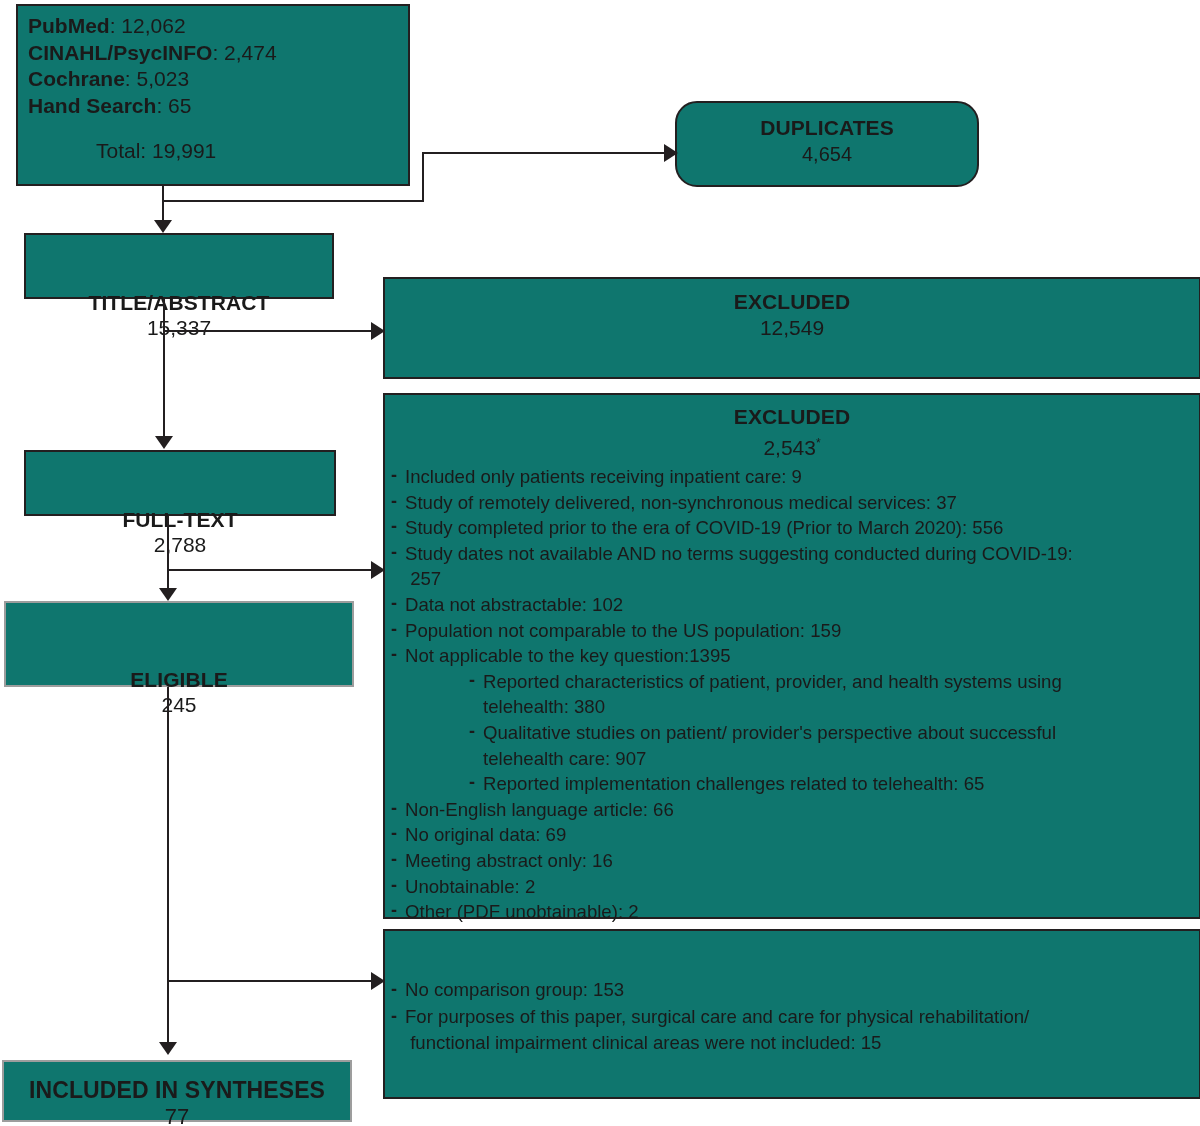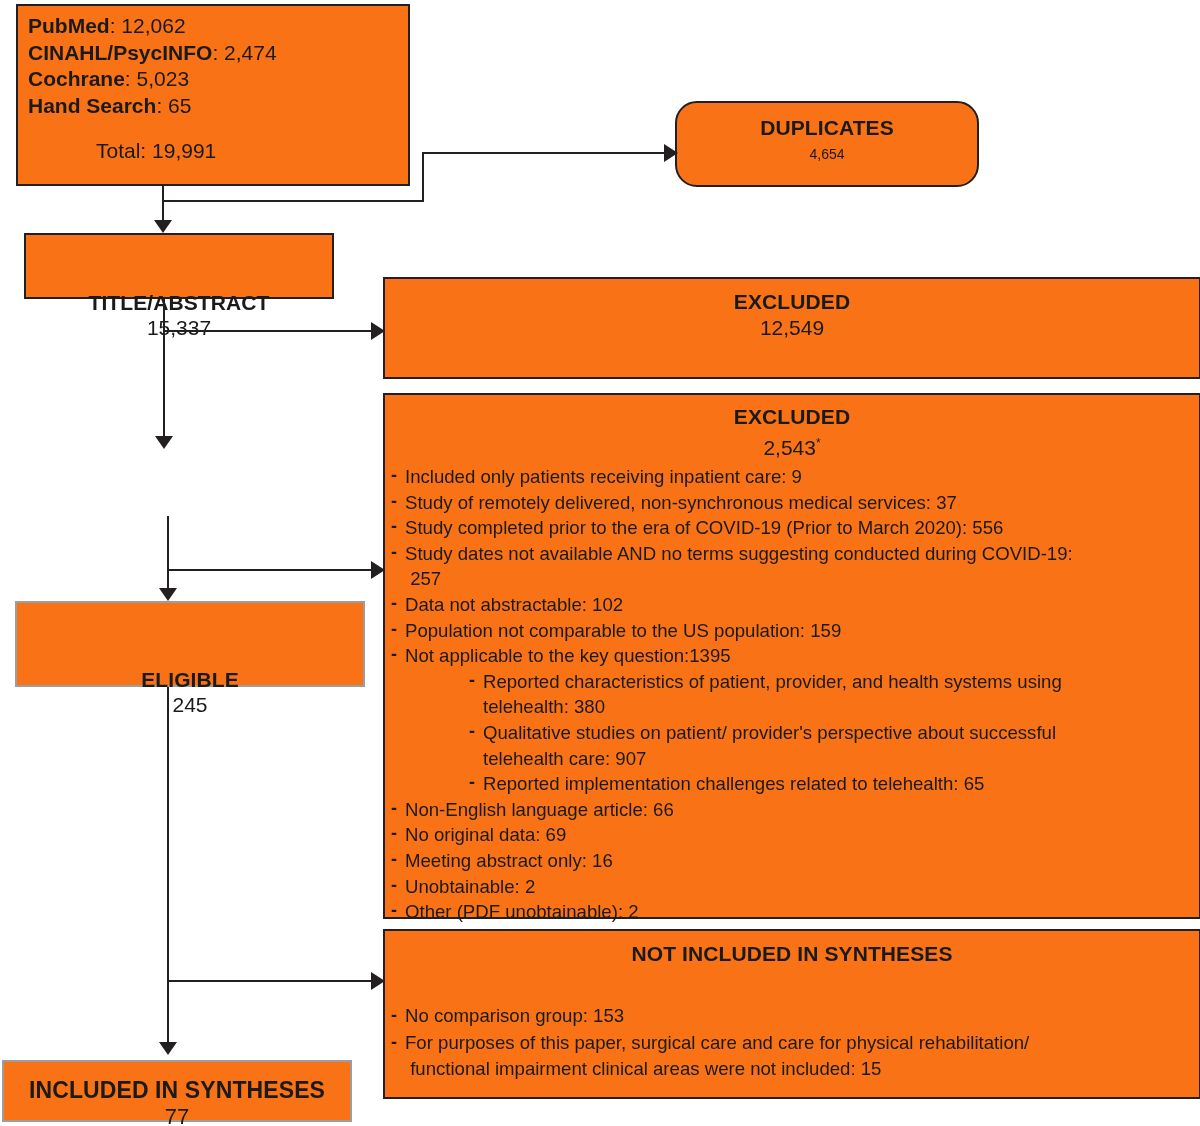--- a/index.html
+++ b/index.html
@@ -14,21 +14,21 @@
   #canvas {
     position: relative;
     width: 1200px;
     height: 1126px;
     overflow: hidden;
     background: #ffffff;
   }
   .box {
     position: absolute;
     box-sizing: border-box;
-    background: #f97316;
+    background: #0f766e;
     border: 2px solid #231f20;
   }
   .box.gray {
     border: 2px solid #9d9d9d;
   }
   .ctr {
     text-align: center;
   }
   .hdr {
     font-weight: bold;
@@ -56,25 +56,25 @@
     white-space: nowrap;
   }
   #sources-box .total-line .lbl { font-weight: normal; }
 
   
   .stage .hdr { font-size: 21px; line-height: 25px; margin-top: 48px; }
   .stage .num { font-size: 21px; line-height: 25px; }
 
   #duplicates-box { left: 675px; top: 101px; width: 304px; height: 86px; padding-top: 12px; border-radius: 22px; }
   #duplicates-box .hdr { font-size: 21px; line-height: 26px; }
-  #duplicates-box .num { font-size: 14px; line-height: 26px; }
+  #duplicates-box .num { font-size: 20px; line-height: 26px; }
 
   #title-abstract-box { left: 24px; top: 233px; width: 310px; height: 66px; padding-top: 7px; }
   #full-text-box      { left: 24px; top: 450px; width: 312px; height: 66px; padding-top: 7px; }
-  #eligible-box       { left:  15px; top: 601px; width: 350px; height: 86px; padding-top: 16px; }
+  #eligible-box       { left:  4px; top: 601px; width: 350px; height: 86px; padding-top: 16px; }
   #included-box       { left:  2px; top: 1060px; width: 350px; height: 62px; padding-top: 14px; }
   #included-box .hdr  { font-size: 23px; line-height: 28px; }
   #included-box .num  { font-size: 22px; line-height: 26px; }
 
   
   #excluded-ta-box {
     left: 383px; top: 277px; width: 818px; height: 102px; padding-top: 10px;
   }
   #excluded-ta-box .hdr { font-size: 21px; line-height: 26px; }
   #excluded-ta-box .num { font-size: 21px; line-height: 26px; }
@@ -171,20 +171,24 @@
   <div class="box ctr stage" id="title-abstract-box">
     <div class="hdr">TITLE/ABSTRACT</div>
     <div class="num">15,337</div>
   </div>
 
   <div class="box ctr" id="excluded-ta-box">
     <div class="hdr">EXCLUDED</div>
     <div class="num">12,549</div>
   </div>
 
+  <div class="box ctr stage" id="full-text-box">
+    <div class="hdr">FULL-TEXT</div>
+    <div class="num">2,788</div>
+  </div>
 
   <div class="box" id="excluded-ft-box">
     <div class="hdr ctr">EXCLUDED</div>
     <div class="num ctr">
       <span>2,543</span><sup style="font-size:12px;">*</sup>
     </div>
     <ul class="blist" id="excluded-ft-list">
         <li><span class="bul">-</span><span>Included only patients receiving inpatient care: 9</span></li>
         <li><span class="bul">-</span><span>Study of remotely delivered, non-synchronous medical services: 37</span></li>
         <li><span class="bul">-</span><span>Study completed prior to the era of COVID-19 (Prior to March 2020): 556</span></li>
@@ -205,21 +209,20 @@
         <li><span class="bul">-</span><span>Other (PDF unobtainable): 2</span></li>
       </ul>
   </div>
 
   <div class="box gray ctr stage" id="eligible-box">
     <div class="hdr">ELIGIBLE</div>
     <div class="num">245</div>
   </div>
 
   <div class="box" id="not-included-box">
-    <div class="hdr ctr">NOT INCLUDED IN SYNTHESES</div>
     <ul class="blist" id="not-included-list">
         <li><span class="bul">-</span><span>No comparison group: 153</span></li>
         <li><span class="bul">-</span><span>For purposes of this paper, surgical care and care for physical rehabilitation/
  functional impairment clinical areas were not included: 15</span></li>
       </ul>
   </div>
 
   <div class="box gray ctr" id="included-box">
     <div class="hdr">INCLUDED IN SYNTHESES</div>
     <div class="num">77</div>

